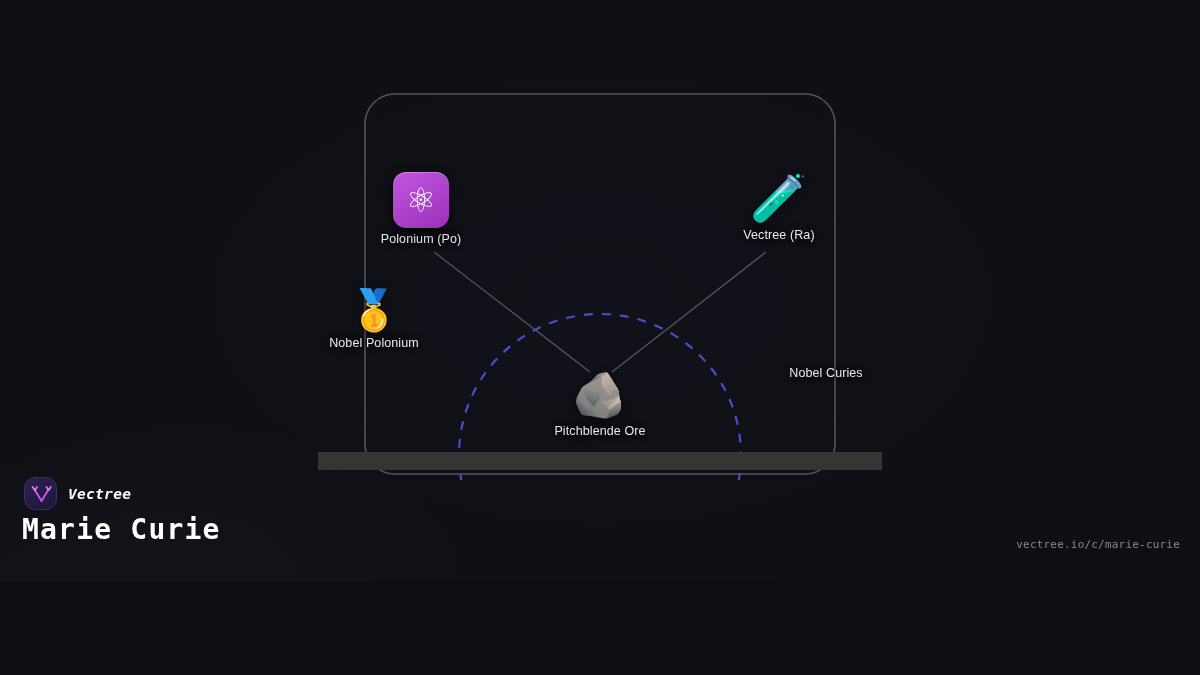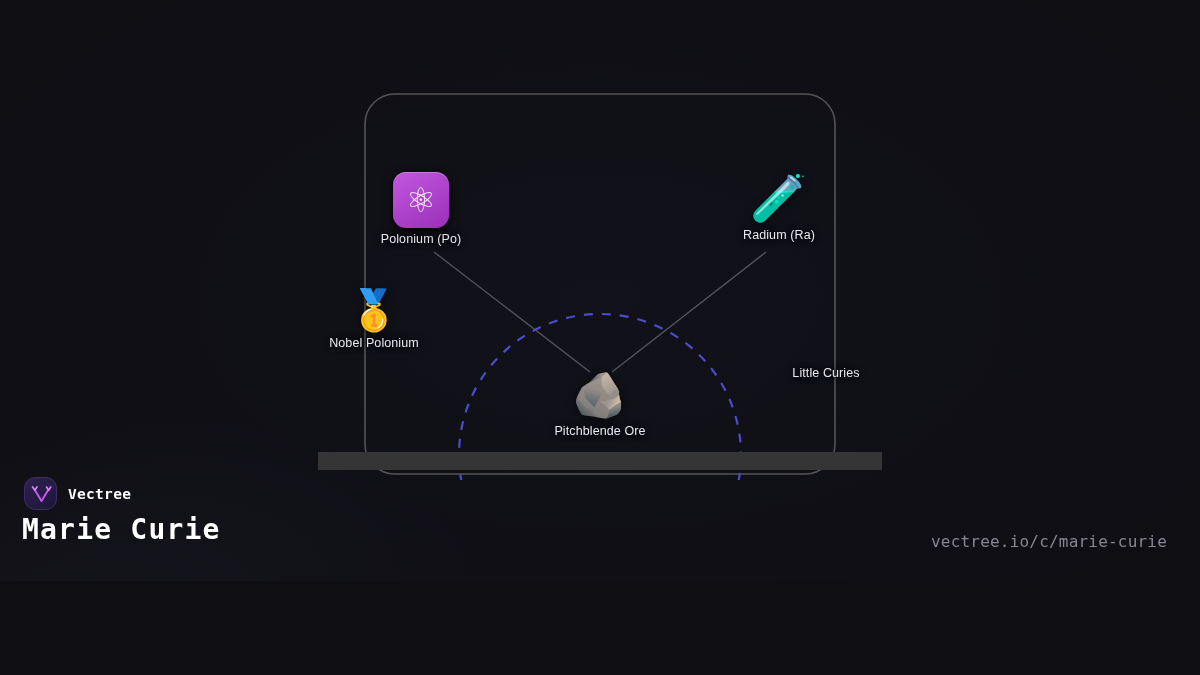--- a/index.html
+++ b/index.html
@@ -80,35 +80,36 @@
     position:relative;
     flex:0 0 auto;
   }
   #brand-logo svg { position:absolute; left:0; top:0; }
   #brand-name {
     font-family:"DejaVu Sans Mono", monospace;
     font-size:14.5px;
     font-weight:bold;
     color:#ffffff;
     letter-spacing:0.3px;
+    font-style:italic;
   }
   #page-title {
     position:absolute;
     left:22px; top:52px;
     font-family:"DejaVu Sans Mono", monospace;
     font-size:28px;
     font-weight:bold;
     color:#ffffff;
     letter-spacing:1.2px;
   }
   #footer-url {
     position:absolute;
-    right:33px; bottom:30px;
+    right:20px; bottom:30px;
     font-family:"DejaVu Sans Mono", monospace;
-    font-size:16px;
+    font-size:11px;
     color:#878792;
     letter-spacing:0.2px;
   }
 </style>
 </head>
 <body>
 
 <div id="root">
 
   <div id="graph">
@@ -123,31 +124,31 @@
       <circle cx="600" cy="455" r="141" fill="none" stroke="#4c4ccc" stroke-width="2.2" stroke-dasharray="9 9"></circle>
     </svg>
 
     <div class="node" style="left:421px; top:172px;">
       <span class="node-icon" style="display:inline-block;width:56px;height:56px;line-height:56px;font-size:34px;border-radius:13px;background:linear-gradient(150deg,#c257e0,#9a2fb8);box-shadow:0 2px 6px rgba(0,0,0,.5), inset 0 1px 0 rgba(255,255,255,.25);color:#fff;">⚛</span>
       <span class="node-label">Polonium (Po)</span>
     </div>
 
     <div class="node" style="left:779px; top:172px;">
       <span class="node-icon">🧪</span>
-      <span class="node-label">Radium (Ra)</span>
+      <span class="node-label">Vectree (Ra)</span>
     </div>
 
     <div class="node" style="left:374px; top:288px;">
       <span class="node-icon" style="font-size:40px;line-height:44px;height:44px;">🥇</span>
       <span class="node-label">Nobel Polonium</span>
     </div>
 
     <div class="node" style="left:826px; top:314px;">
       <span class="node-icon" style="font-size:44px;line-height:48px;height:48px;">🫻</span>
-      <span class="node-label">Little Curies</span>
+      <span class="node-label">Nobel Curies</span>
     </div>
 
     <div class="node" style="left:600px; top:370px;">
       <span class="node-icon" style="font-size:44px;line-height:50px;height:50px;">🪨</span>
       <span class="node-label">Pitchblende Ore</span>
     </div>
 
     <div id="scrub-bar"></div>
   </div>
 

